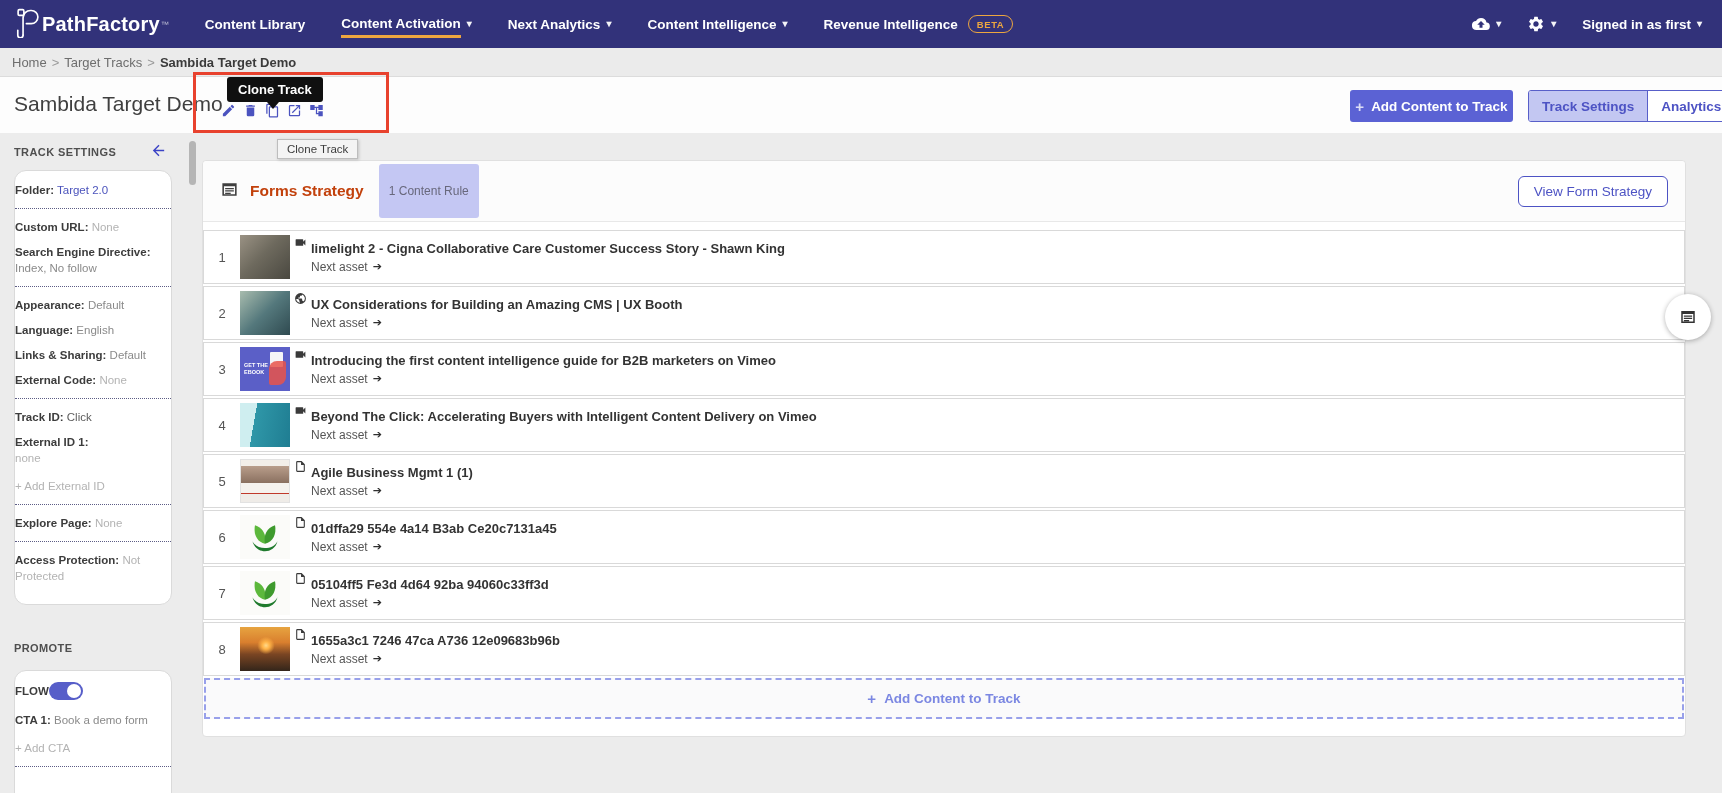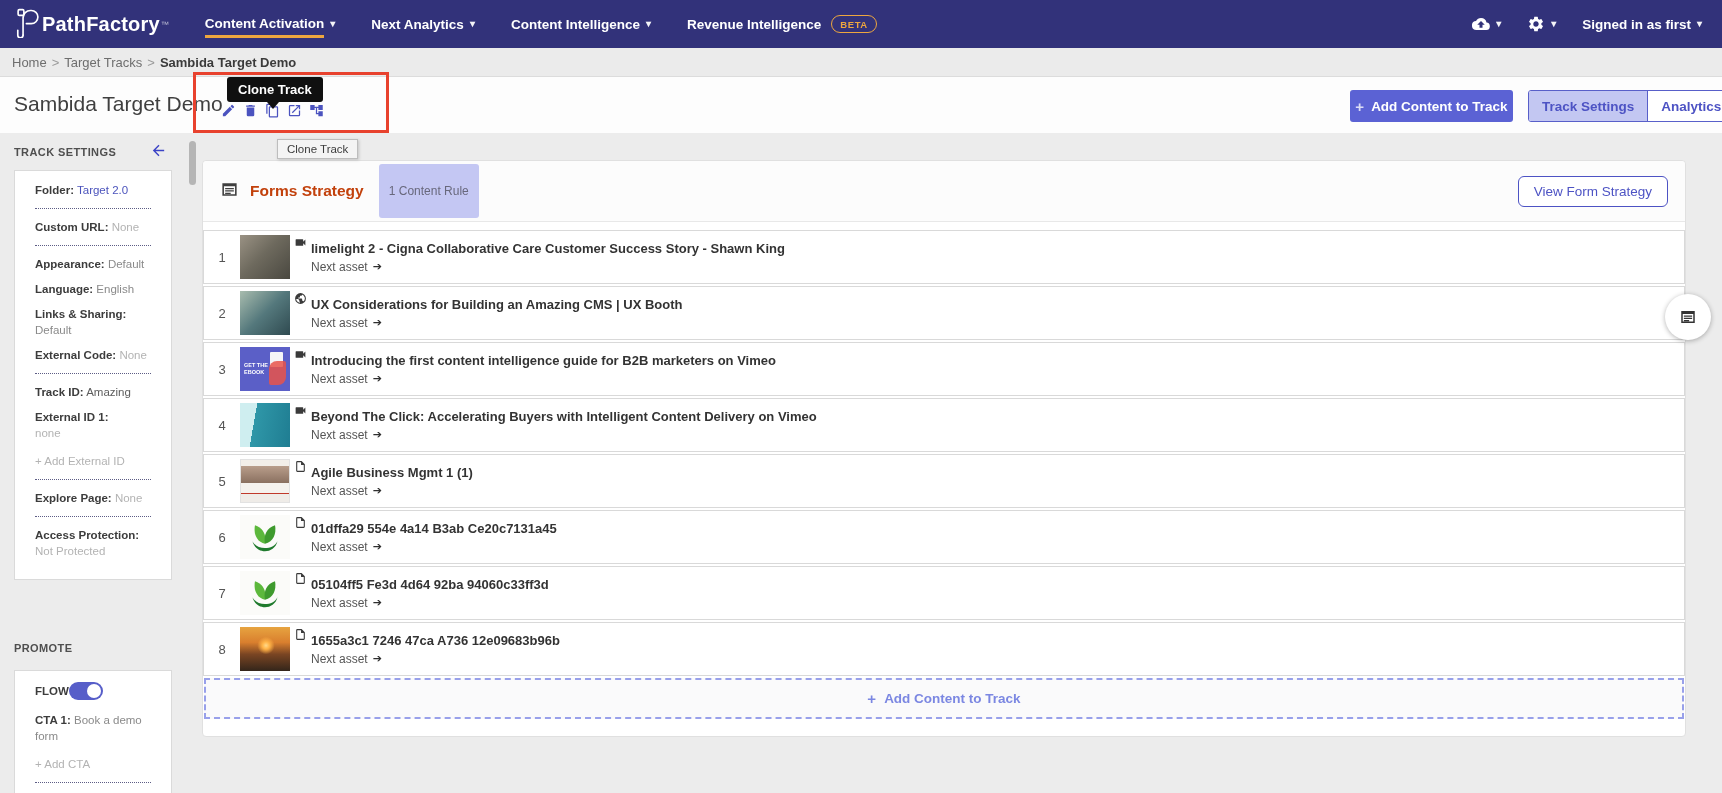--- a/index.html
+++ b/index.html
@@ -47,21 +47,21 @@
   .tt-small{position:absolute;left:277px;top:139px;z-index:45;background:#f4f4f4;border:1px solid #bdbdbd;color:#3c3c3c;font-size:11.5px;padding:3px 9px;box-shadow:1px 1px 3px rgba(0,0,0,.18);white-space:nowrap}
 
   
   .sidebar{position:absolute;left:0;top:133px;width:196px;bottom:0}
   .sb-scrollthumb{position:absolute;left:189px;top:8px;width:7px;height:44px;background:#b5b5b5;border-radius:4px;cursor:pointer}
   .sb-title{position:absolute;left:14px;font-size:11px;font-weight:700;color:#4f4f4f;letter-spacing:.4px}
   .sb-title-track{top:13px}
   .sb-title-promote{top:509px}
   .sb-back{position:absolute;left:150px;top:9px;width:17px;height:17px;cursor:pointer}
   .sb-back svg{width:17px;height:17px;fill:#3b43c6}
-  .sb-card{position:absolute;left:14px;width:158px;background:#fff;border:1px solid #dadada;border-radius:0;padding:11px 20px;font-size:11.5px;color:#8a8a8a;line-height:16px}
+  .sb-card{position:absolute;left:14px;width:158px;background:#fff;border:1px solid #dadada;border-radius:12px;padding:11px 0;font-size:11.5px;color:#8a8a8a;line-height:16px}
   .sb-card1{top:37px}
   .sb-card2{top:537px;height:270px}
   .sb-item{margin:9px 0}
   .sb-item:first-child{margin-top:0}
   .sb-label{font-weight:700;color:#3c3c3c}
   .val-link{color:#4b53bc;cursor:pointer}
   .val-muted{color:#b3b3b3}
   .val-dark{color:#5c5c5c}
   .sb-div{border-top:1px dotted #5d5d85;margin:10px 0}
   .sb-action{color:#b3b3b3;margin:12px 0 2px;cursor:pointer}
@@ -115,20 +115,23 @@
         <svg width="28" height="32" viewBox="0 0 34 38" fill="none" stroke="#fff" stroke-width="2" stroke-linecap="round" stroke-linejoin="round">
           <path d="M11 35 V14 a9 9 0 0 1 9-9 h1 a8 8 0 0 1 0 16 h-6"></path>
           <path d="M11 35 a3.2 3.2 0 0 1-6.4 0 V29"></path>
           <rect x="5" y="4" width="7" height="7" rx="1.5"></rect>
         </svg>
       </span>
       <span class="brand-name">PathFactory</span>
         <sup class="brand-tm">™</sup>
     </div>
     <div class="nav-items">
+      <div class="nav-item">
+        <span class="lbl">Content Library</span>
+      </div>
       <div class="nav-item active">
         <span class="lbl">Content Activation</span>
         <span class="caret">▾</span>
       </div>
       <div class="nav-item">
         <span class="lbl">Next Analytics</span>
         <span class="caret">▾</span>
       </div>
       <div class="nav-item">
         <span class="lbl">Content Intelligence</span>
@@ -204,27 +207,28 @@
     <div class="sb-title sb-title-track">TRACK SETTINGS</div>
     <span class="sb-back"><svg viewBox="0 0 24 24">
           <path d="M20 11H7.83l5.59-5.59L12 4l-8 8 8 8 1.41-1.41L7.83 13H20v-2z"></path>
         </svg></span>
     <div class="sb-scrollthumb"></div>
 
     <div class="sb-card sb-card1">
       <div class="sb-item"><span class="sb-label">Folder:</span> <span class="val-link">Target 2.0</span></div>
       <div class="sb-div"></div>
       <div class="sb-item"><span class="sb-label">Custom URL:</span> <span class="val-muted">None</span></div>
+      <div class="sb-item"><span class="sb-label">Search Engine Directive:</span> <span>Index, No follow</span></div>
       <div class="sb-div"></div>
       <div class="sb-item"><span class="sb-label">Appearance:</span> <span>Default</span></div>
       <div class="sb-item"><span class="sb-label">Language:</span> <span>English</span></div>
       <div class="sb-item"><span class="sb-label">Links &amp; Sharing:</span> <span>Default</span></div>
       <div class="sb-item"><span class="sb-label">External Code:</span> <span class="val-muted">None</span></div>
       <div class="sb-div"></div>
-      <div class="sb-item"><span class="sb-label">Track ID:</span> <span class="val-dark">Amazing</span></div>
+      <div class="sb-item"><span class="sb-label">Track ID:</span> <span class="val-dark">Click</span></div>
       <div class="sb-item"><span class="sb-label">External ID 1:</span><br><span class="val-muted">none</span></div>
       <div class="sb-action">+ Add External ID</div>
       <div class="sb-div"></div>
       <div class="sb-item"><span class="sb-label">Explore Page:</span> <span class="val-muted">None</span></div>
       <div class="sb-div"></div>
       <div class="sb-item"><span class="sb-label">Access Protection:</span> <span class="val-muted">Not Protected</span></div>
     </div>
 
     <div class="sb-title sb-title-promote">PROMOTE</div>
     <div class="sb-card sb-card2">

